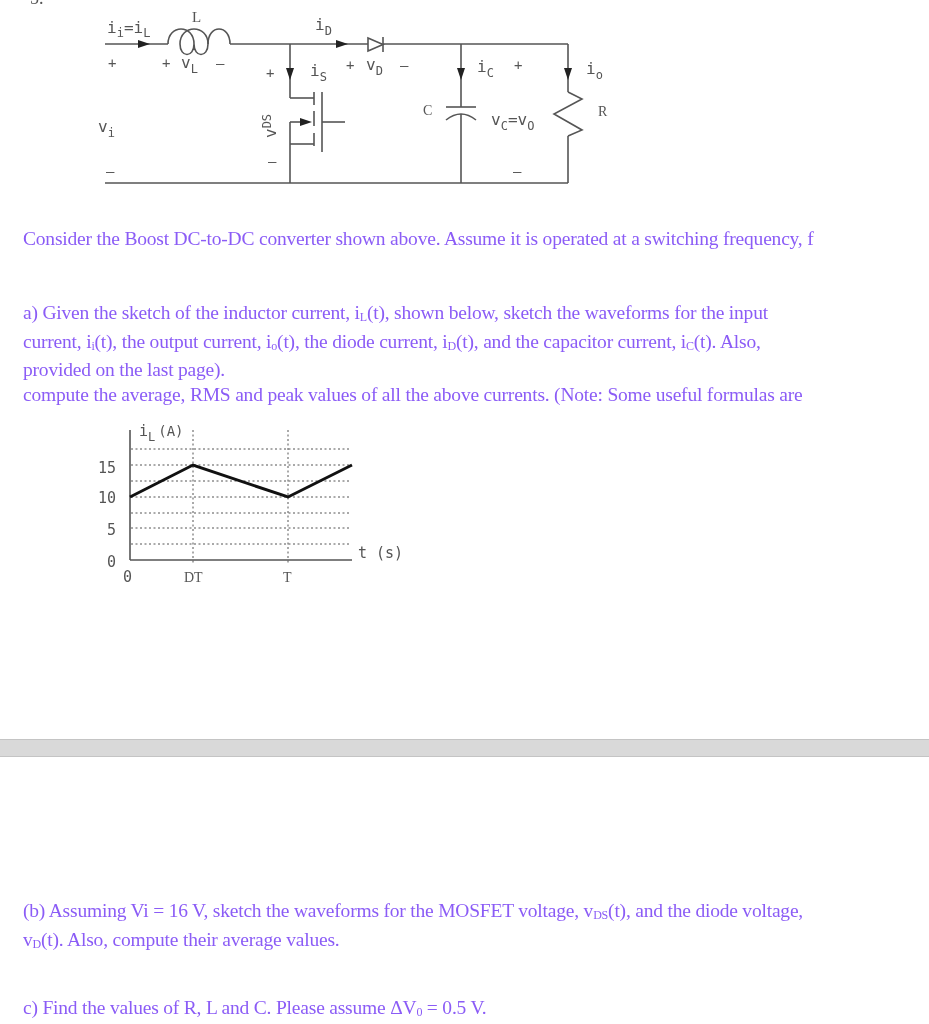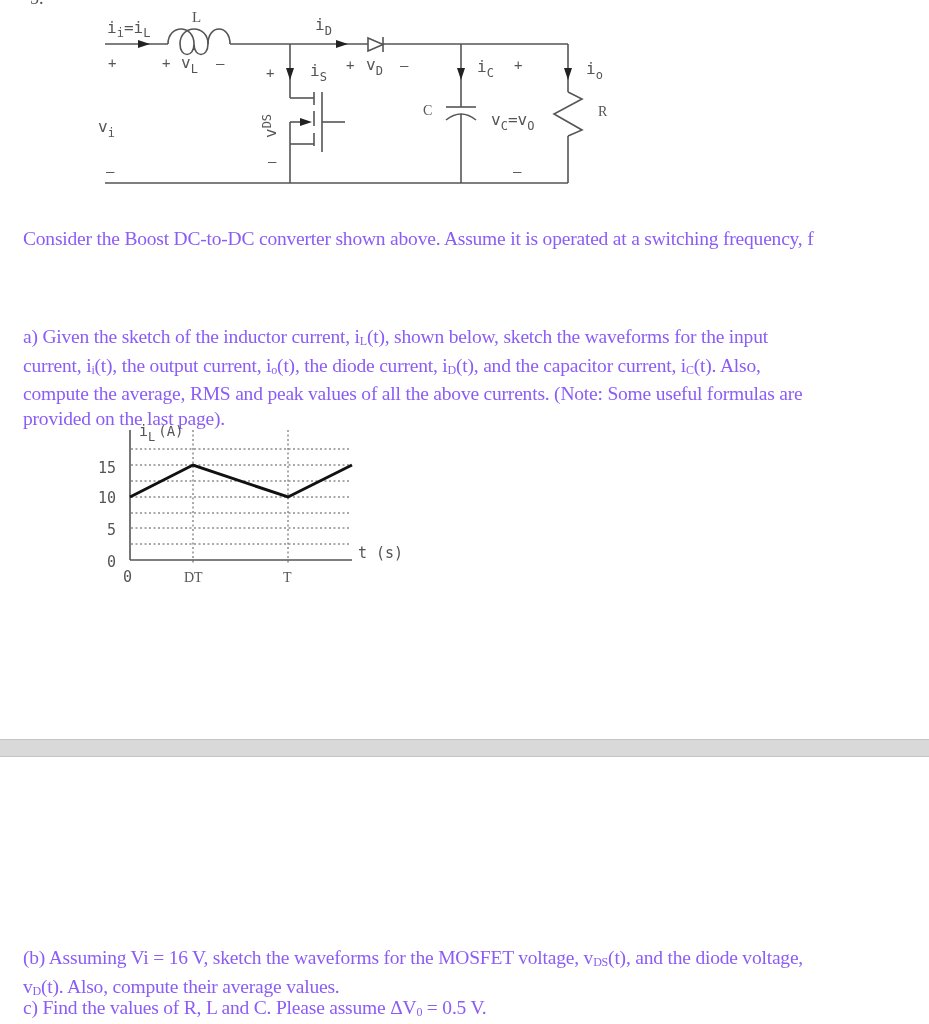--- a/index.html
+++ b/index.html
@@ -87,25 +87,25 @@
     <text x="513" y="176" font-size="14">–</text>
     <text x="586" y="74"><tspan>i</tspan><tspan font-size="12" dy="5">o</tspan></text>
     <text x="598" y="116" class="serif" font-size="14">R</text>
   </g>
 </svg>
 
 <div class="para" style="top:227px;">
   <div>Consider the Boost DC-to-DC converter shown above. Assume it is operated at a switching frequency, f</div>
 </div>
 
-<div class="para" style="top:301px;margin-top:24px;">
+<div class="para" style="top:301px;">
   <div><span>a) Given the sketch of the inductor current, i</span><span class="sub">L</span><span>(t), shown below, sketch the waveforms for the input</span></div>
   <div><span>current, i</span><span class="sub">i</span><span>(t), the output current, i</span><span class="sub">o</span><span>(t), the diode current, i</span><span class="sub">D</span><span>(t), and the capacitor current, i</span><span class="sub">C</span><span>(t). Also,</span></div>
+  <div>provided on the last page).</div>
   <div>compute the average, RMS and peak values of all the above currents. (Note: Some useful formulas are</div>
-  <div>provided on the last page).</div>
 </div>
 
 <svg class="abs" style="left:0; top:410px;" width="460" height="190" viewBox="0 410 460 190">
 
   <g stroke="#555" stroke-width="1" stroke-dasharray="2,2.5">
     <line x1="131" y1="544" x2="350" y2="544"></line>
     <line x1="131" y1="528" x2="350" y2="528"></line>
     <line x1="131" y1="513" x2="350" y2="513"></line>
     <line x1="131" y1="497" x2="350" y2="497"></line>
     <line x1="131" y1="481" x2="350" y2="481"></line>
@@ -130,20 +130,20 @@
     <text x="107" y="567">0</text>
     <text x="358" y="558">t (s)</text>
     <text x="123" y="582">0</text>
     <text x="184" y="582" class="serif" font-size="14">DT</text>
     <text x="283" y="582" class="serif" font-size="14">T</text>
   </g>
 </svg>
 
 <div class="divider"></div>
 
-<div class="para" style="top:946px;">
+<div class="para" style="top:899px;">
   <div><span>(b) Assuming Vi = 16 V, sketch the waveforms for the MOSFET voltage, v</span><span class="sub">DS</span><span>(t), and the diode voltage,</span></div>
   <div><span>v</span><span class="sub">D</span><span>(t). Also, compute their average values.</span></div>
 </div>
 
 <div class="para" style="top:996px;text-align:right;">
   <span>c) Find the values of R, L and C. Please assume ΔV</span><span class="sub">0</span><span> = 0.5 V.</span>
 </div>
 
 </body></html>

